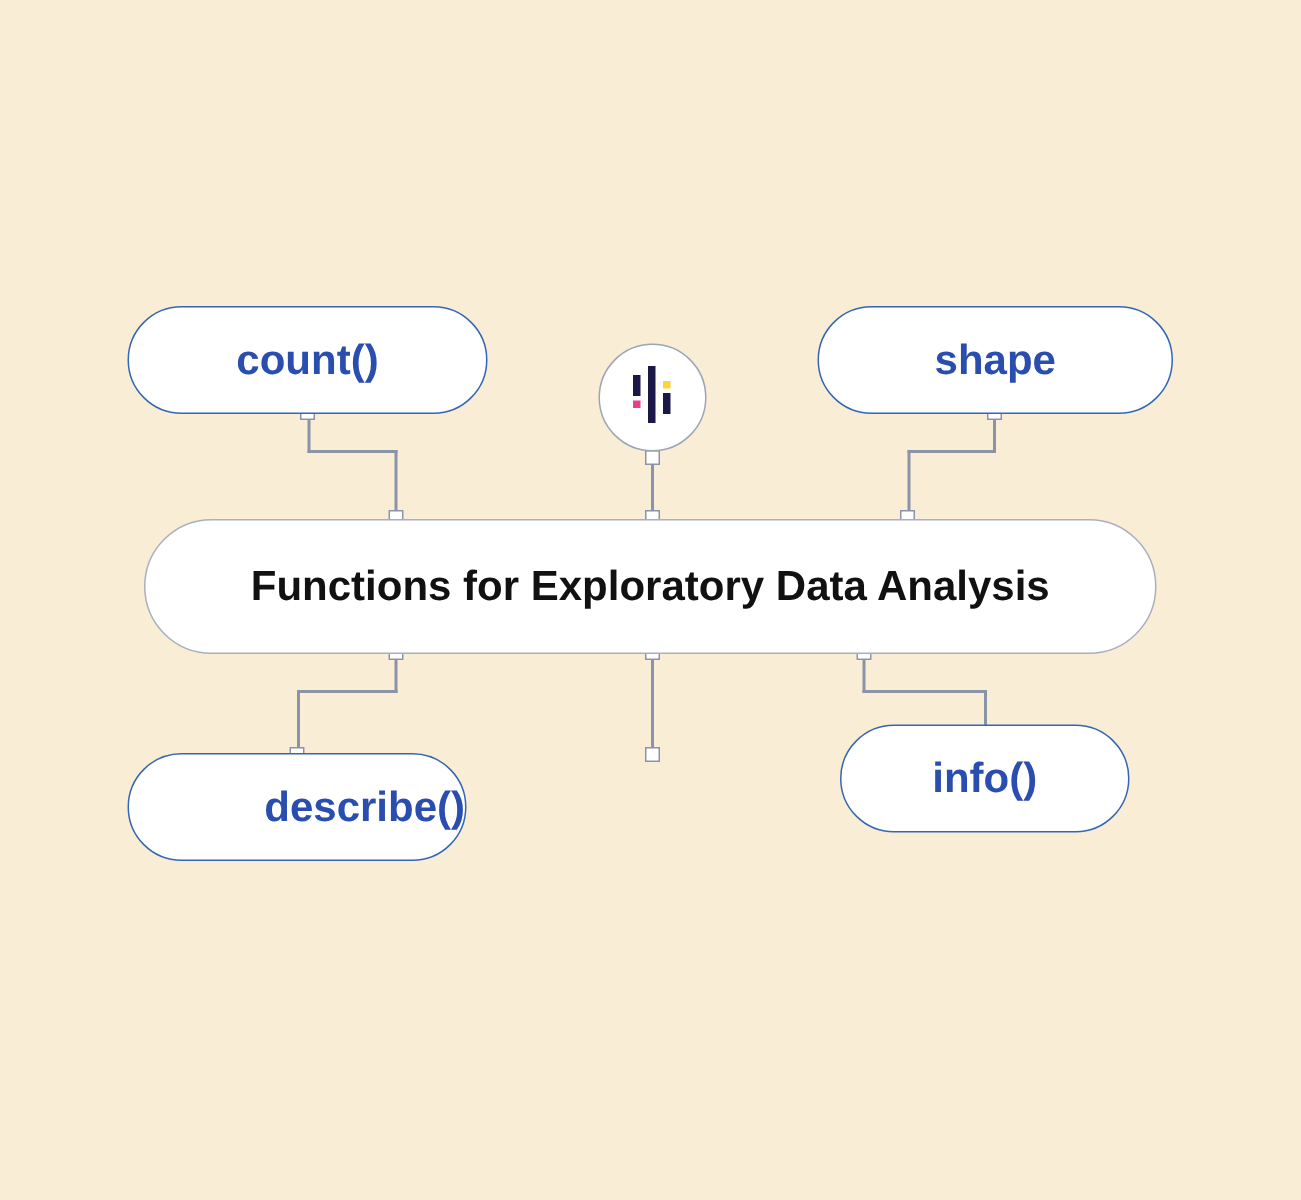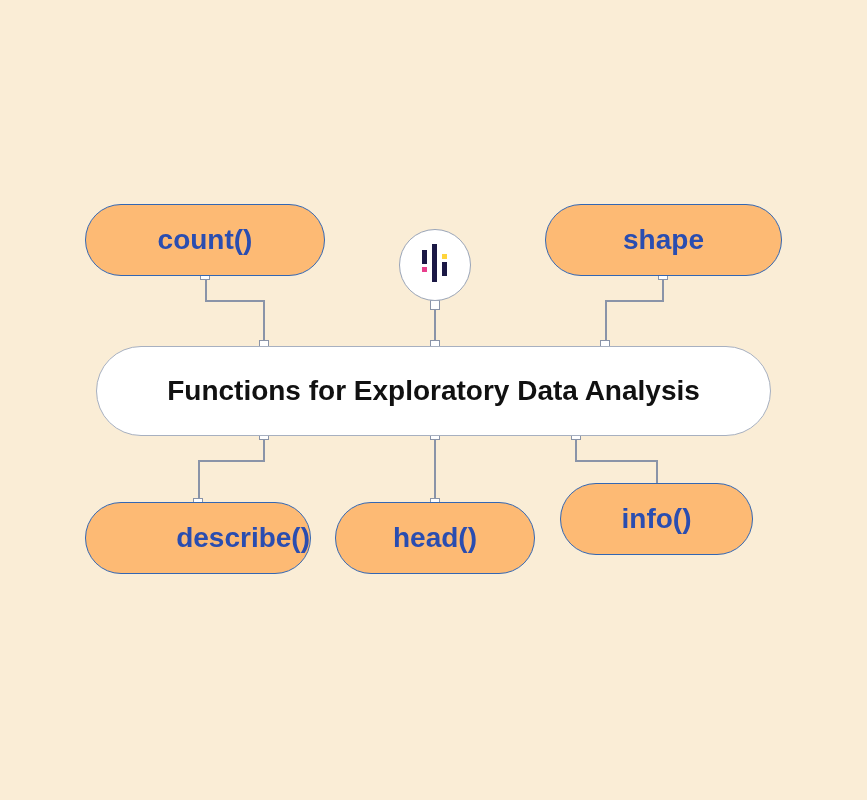--- a/index.html
+++ b/index.html
@@ -17,21 +17,21 @@
   }
   .node {
     position: absolute;
     display: flex;
     align-items: center;
     justify-content: center;
     border-radius: 999px;
     font-weight: 600;
   }
   .node-blue {
-    background: #fdba74;
+    background: #ffffff;
     border: 1.5px solid #3367b3;
     color: #2a4db0;
     font-size: 28px;
     height: 72px;
   }
   .node-center {
     background: #ffffff;
     border: 1.5px solid #a7b0c0;
     color: #111;
     font-size: 28px;
@@ -119,21 +119,18 @@
   </div>
 
   <div class="node node-center" style="left:96px; top:346px; width:675px;">
     <span>Functions for Exploratory Data Analysis</span>
   </div>
 
   <div class="node node-blue" style="left:85px; top:502px; width:226px;justify-content:flex-end;">
     <span>describe()</span>
   </div>
 
-  <div class="node node-blue" style="left:335px; top:502px; width:200px;">
-    <span>head()</span>
-  </div>
 
   <div class="node node-blue" style="left:560px; top:483px; width:193px;">
     <span>info()</span>
   </div>
 
 </div>
 
 </body></html>

